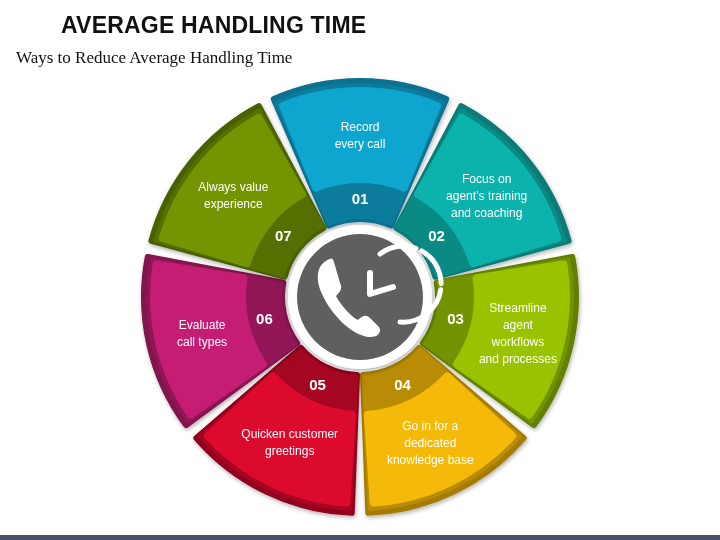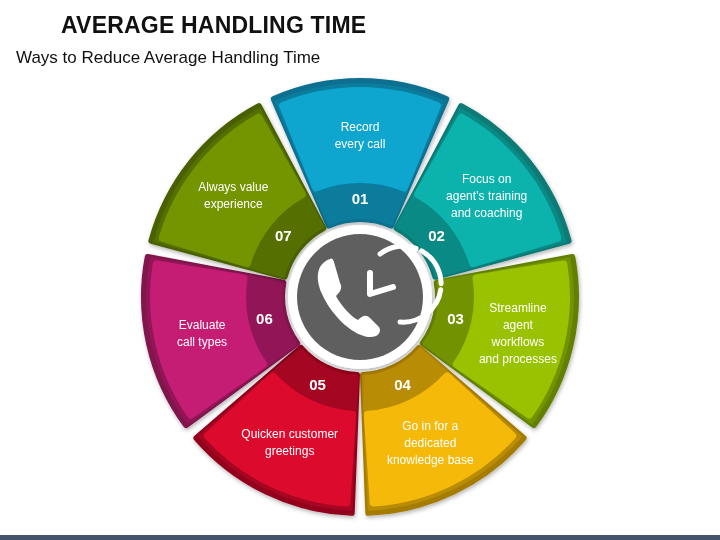--- a/index.html
+++ b/index.html
@@ -1,18 +1,18 @@
 <!DOCTYPE html>
 <html><head>
 <meta charset="utf-8">
 <style>
   html, body { margin: 0; padding: 0; }
   body { width: 720px; height: 540px; background: #ffffff; position: relative; overflow: hidden; font-family: "Liberation Sans", sans-serif; }
   .title { position: absolute; left: 16px; top: 12px; font-size: 23px; font-weight: bold; color: #111111; letter-spacing: 0.2px; margin-left: 45px; }
-  .subtitle { position: absolute; left: 16px; top: 48px; font-size: 17px; color: #111111; }
+  .subtitle { position: absolute; left: 16px; top: 48px; font-size: 17px; color: #111111; font-family: Liberation Serif, serif; }
   .footer-bar { position: absolute; left: 0; bottom: 0; width: 720px; height: 5px; background: #44546a; }
   svg.wheel { position: absolute; left: 0; top: 0; }
   .seg-label { font-family: "Liberation Sans", sans-serif; font-size: 12px; fill: #ffffff; text-anchor: middle; }
   .seg-num { font-family: "Liberation Sans", sans-serif; font-size: 15px; font-weight: bold; fill: #ffffff; text-anchor: middle; }
 </style>
 </head>
 <body>
 
 <div class="title">AVERAGE HANDLING TIME</div>
 <div class="subtitle">Ways to Reduce Average Handling Time</div>

